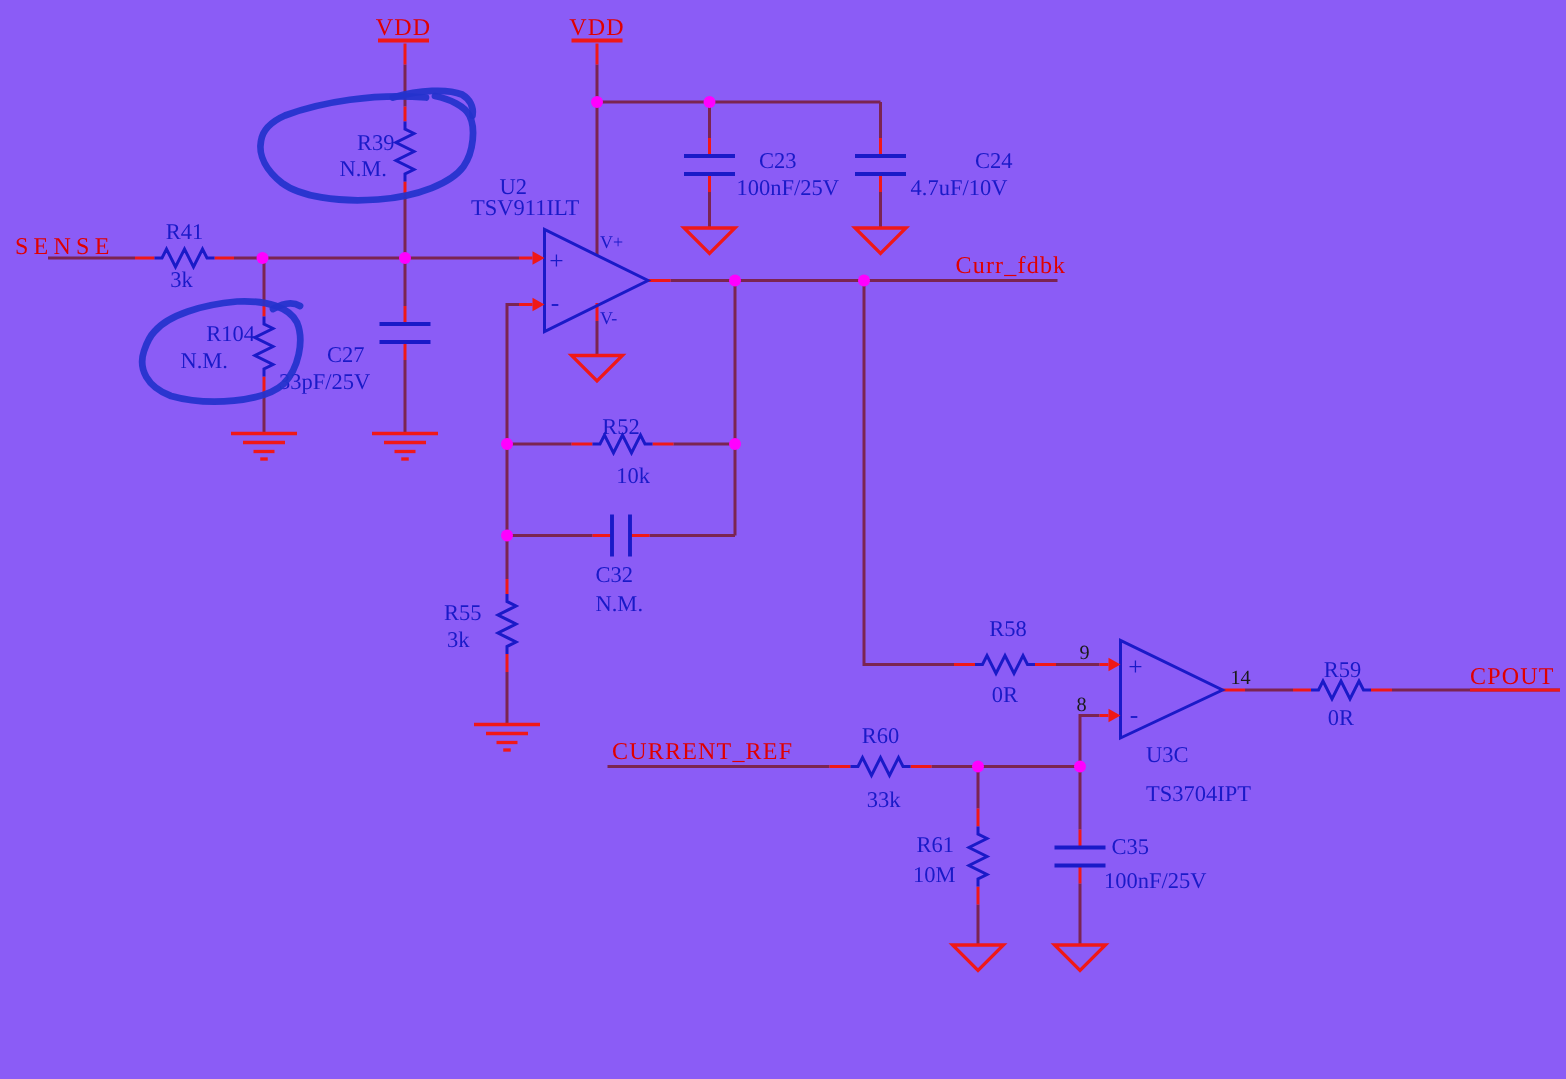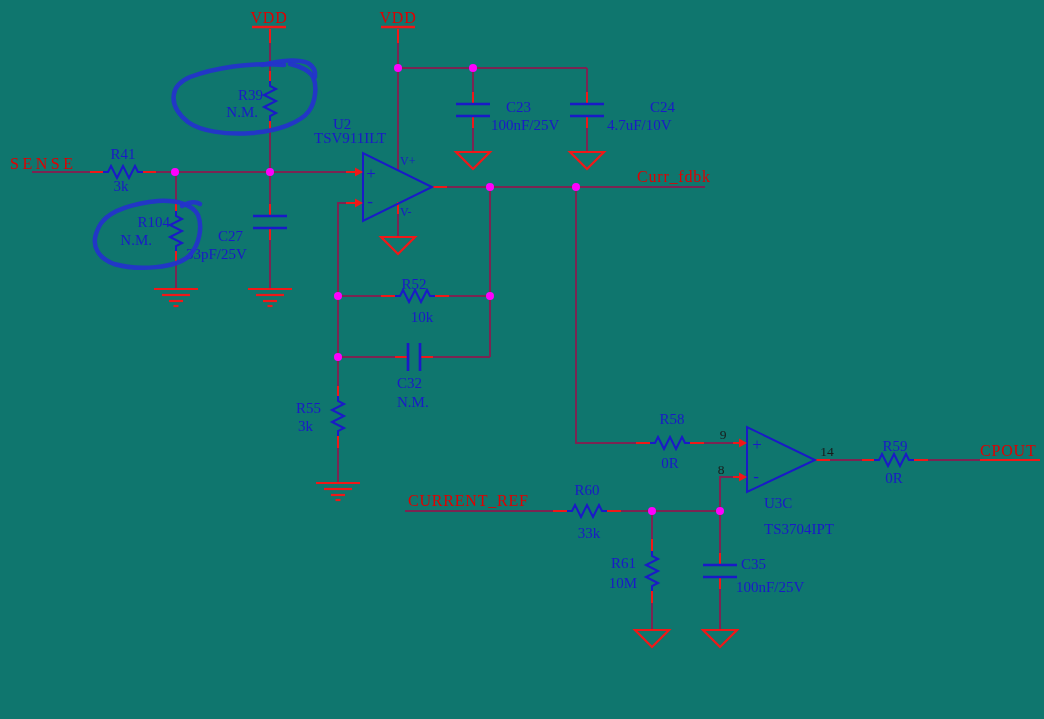--- a/index.html
+++ b/index.html
@@ -1,16 +1,16 @@
 <!DOCTYPE html>
 <html><head>
 <meta charset="utf-8">
 <style>
   html,body{margin:0;padding:0;background:#fff;}
-  #stage{position:relative;width:1044px;height:719px;background:#0f766e;overflow:hidden;
+  #stage{position:relative;width:1044px;height:719px;background:#8b5cf6;overflow:hidden;
          font-family:"Liberation Serif","DejaVu Serif",serif;}
   svg{position:absolute;left:0;top:0;}
   .w   {stroke:#7b2452;stroke-width:2;fill:none;}
   .p   {stroke:#f01818;stroke-width:2;fill:none;}
   .pb  {stroke:#f01818;stroke-width:2.6;fill:none;}
   .b   {stroke:#1a1ac8;stroke-width:2;fill:none;}
   .cap {stroke:#1a1ac8;stroke-width:2.6;fill:none;}
   .gnd {stroke:#f01818;stroke-width:2.2;fill:none;}
   .ah  {fill:#f01818;stroke:none;}
   .dot {fill:#ff00ff;stroke:none;}

